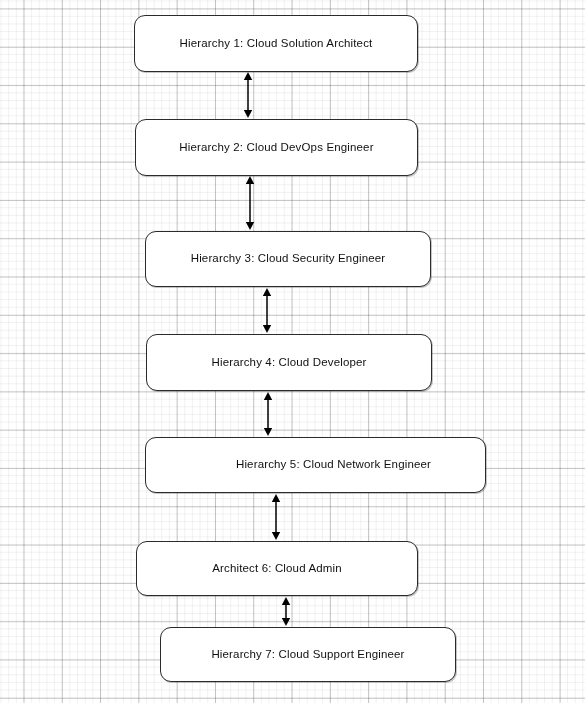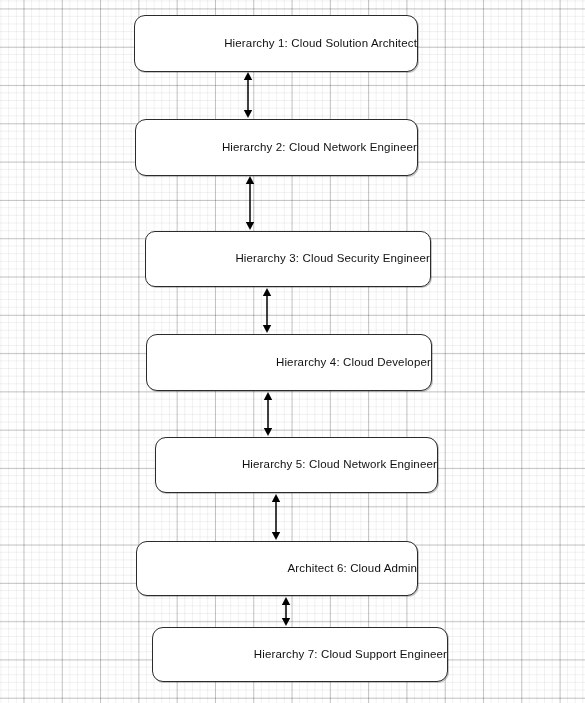--- a/index.html
+++ b/index.html
@@ -29,21 +29,21 @@
     background-position: 0.5px 0.5px, 0.5px 0.5px, 23.5px 8.5px, 23.5px 8.5px;
   }
   .node {
     position: absolute;
     box-sizing: border-box;
     background: #ffffff;
     border: 1.6px solid #2b2b2b;
     border-radius: 11px;
     display: flex;
     align-items: center;
-    justify-content: flex-end;
+    justify-content: center;
     box-shadow: 1px 1px 0 rgba(0,0,0,0.22);
   }
   .node-label {
     font-size: 11.5px;
     color: #101010;
     letter-spacing: 0.15px;
     text-align: center;
     white-space: nowrap;
     line-height: 1.2;
   }
@@ -98,31 +98,31 @@
         <line x1="8" y1="8" x2="8" y2="21" stroke="#000000" stroke-width="1.5"></line>
         <polygon points="8,0 3.8,8 12.2,8" fill="#000000"></polygon>
         <polygon points="8,29 3.8,21 12.2,21" fill="#000000"></polygon>
       </svg>
     </div>
 
   <div class="node" id="node-0" style="left: 134px; top: 15px; width: 284px; height: 57px; border-color: rgb(43, 43, 43); background: rgb(255, 255, 255);">
     <span class="node-label" style="color: rgb(16, 16, 16);">Hierarchy 1: Cloud Solution Architect</span>
   </div>
   <div class="node" id="node-1" style="left: 135px; top: 119px; width: 283px; height: 57px; border-color: rgb(43, 43, 43); background: rgb(255, 255, 255);">
-    <span class="node-label" style="color: rgb(16, 16, 16);">Hierarchy 2: Cloud Network Engineer</span>
+    <span class="node-label" style="color: rgb(16, 16, 16);">Hierarchy 2: Cloud DevOps Engineer</span>
   </div>
-  <div class="node" id="node-2" style="left: 145px; top: 231px; width: 286px; height: 56px; border-color: rgb(43, 43, 43); background: rgb(255, 255, 255); border-radius: 10px;">
+  <div class="node" id="node-2" style="left: 145px; top: 231px; width: 286px; height: 56px; border-color: rgb(43, 43, 43); background: rgb(255, 255, 255);">
     <span class="node-label" style="color: rgb(16, 16, 16);">Hierarchy 3: Cloud Security Engineer</span>
   </div>
   <div class="node" id="node-3" style="left: 146px; top: 334px; width: 286px; height: 57px; border-color: rgb(43, 43, 43); background: rgb(255, 255, 255);">
     <span class="node-label" style="color: rgb(16, 16, 16);">Hierarchy 4: Cloud Developer</span>
   </div>
-  <div class="node" id="node-4" style="left: 155px; top: 437px; width: 283px; height: 56px; border-color: rgb(43, 43, 43); background: rgb(255, 255, 255); padding-left: 36px;">
+  <div class="node" id="node-4" style="left: 145px; top: 437px; width: 341px; height: 56px; border-color: rgb(43, 43, 43); background: rgb(255, 255, 255); padding-left: 36px;">
     <span class="node-label" style="color: rgb(16, 16, 16);">Hierarchy 5: Cloud Network Engineer</span>
   </div>
   <div class="node" id="node-5" style="left: 136px; top: 541px; width: 282px; height: 55px; border-color: rgb(43, 43, 43); background: rgb(255, 255, 255);">
     <span class="node-label" style="color: rgb(16, 16, 16);">Architect 6: Cloud Admin</span>
   </div>
-  <div class="node" id="node-6" style="left: 152px; top: 627px; width: 296px; height: 55px; border-color: rgb(43, 43, 43); background: rgb(255, 255, 255);">
+  <div class="node" id="node-6" style="left: 160px; top: 627px; width: 296px; height: 55px; border-color: rgb(43, 43, 43); background: rgb(255, 255, 255);">
     <span class="node-label" style="color: rgb(16, 16, 16);">Hierarchy 7: Cloud Support Engineer</span>
   </div>
 
 </div>
 
 </body></html>

